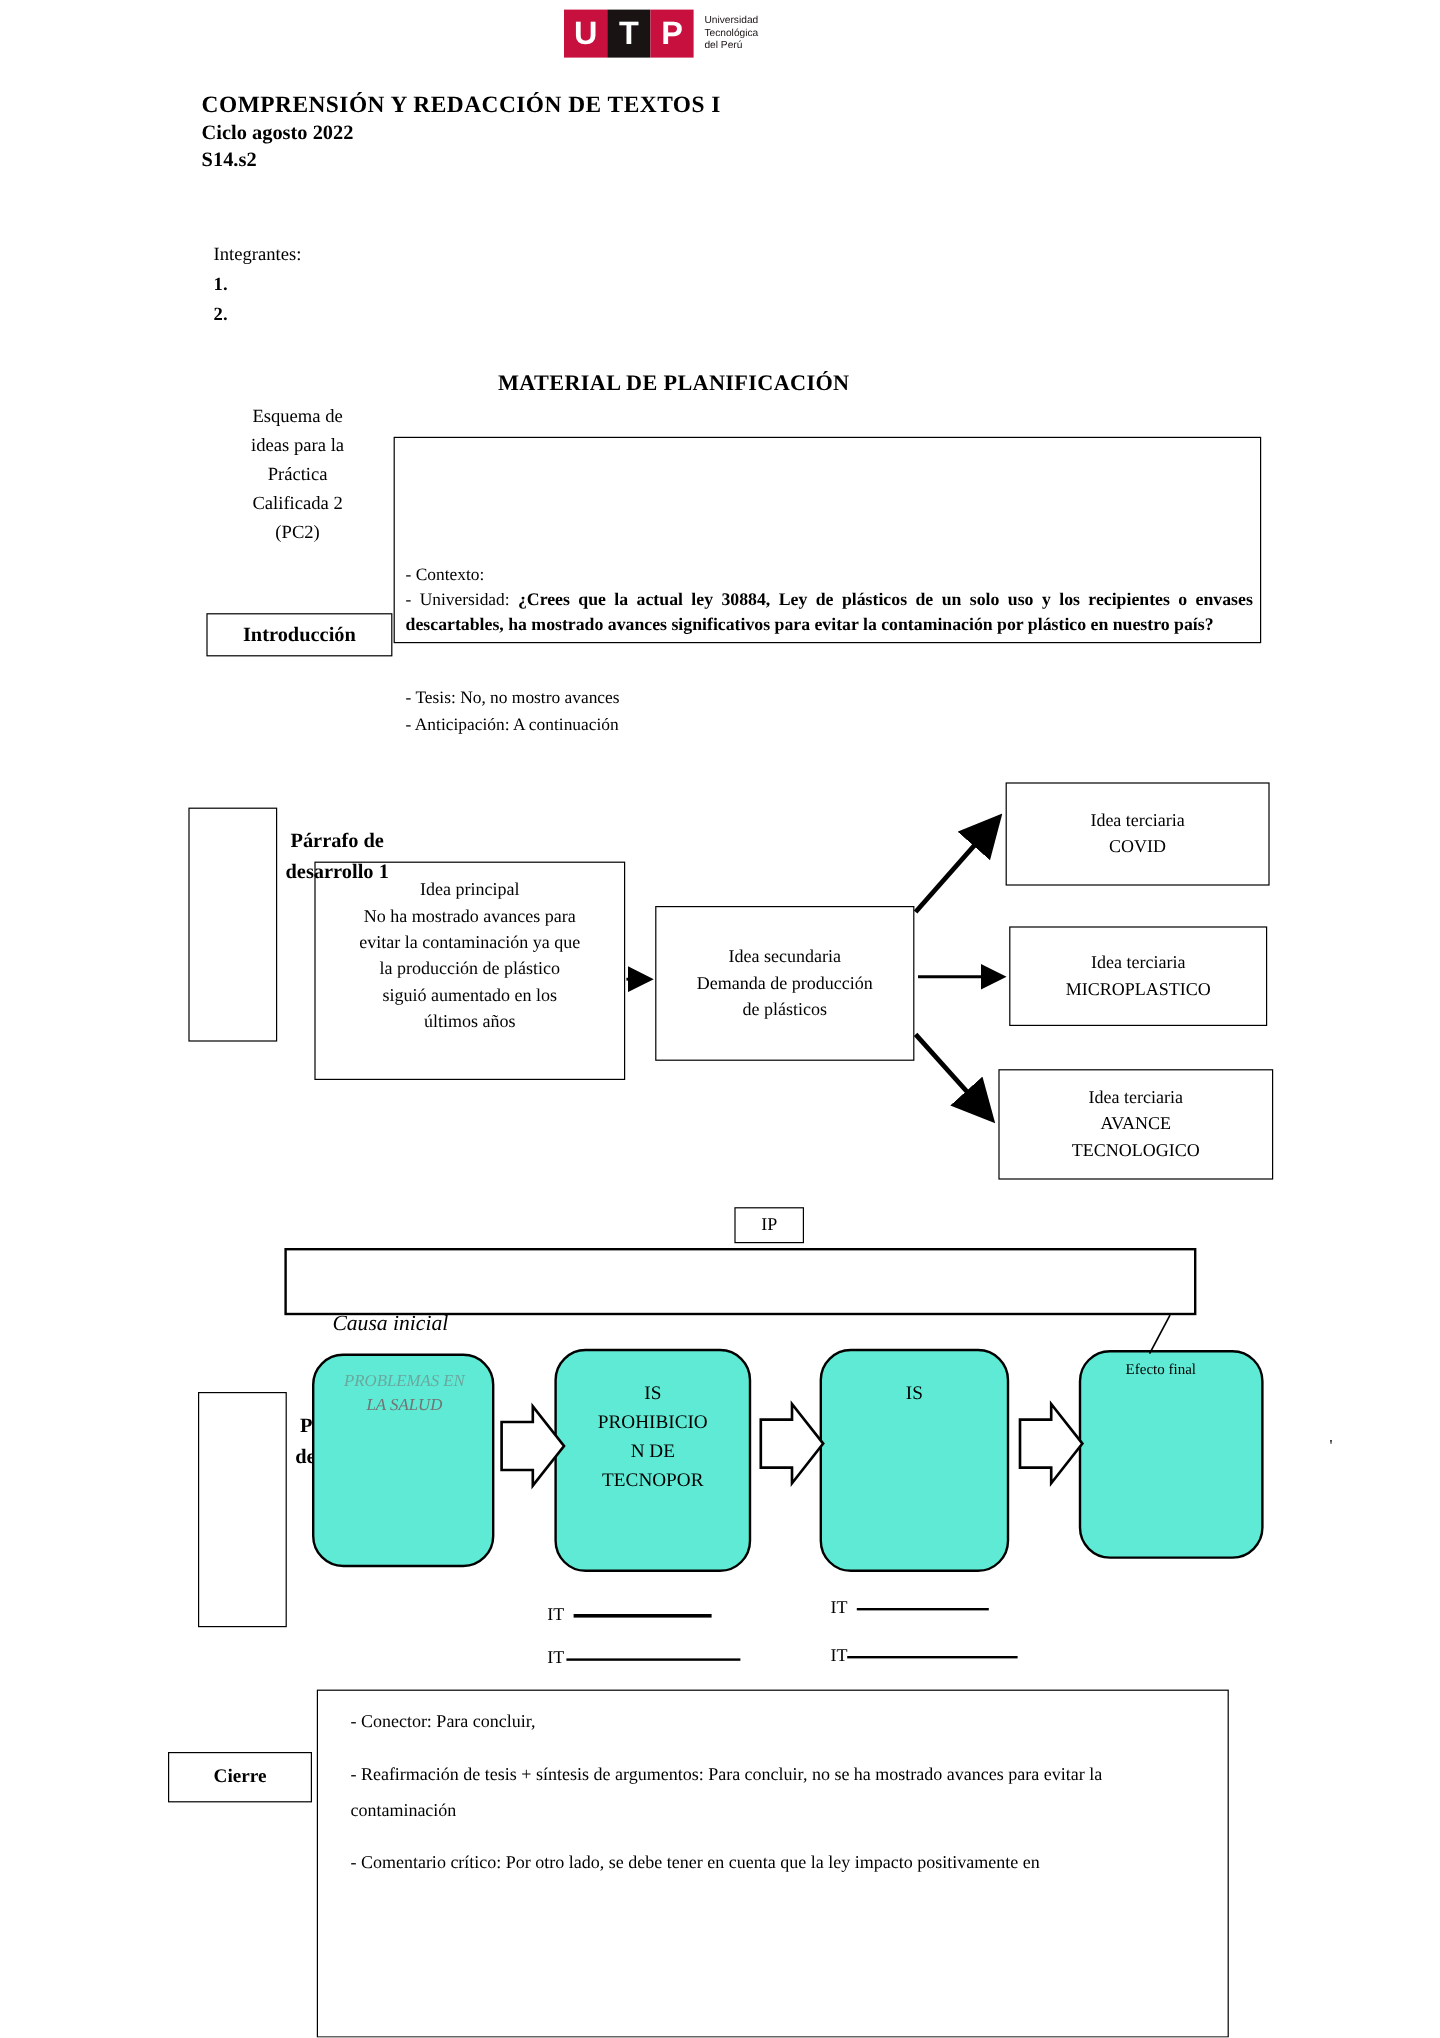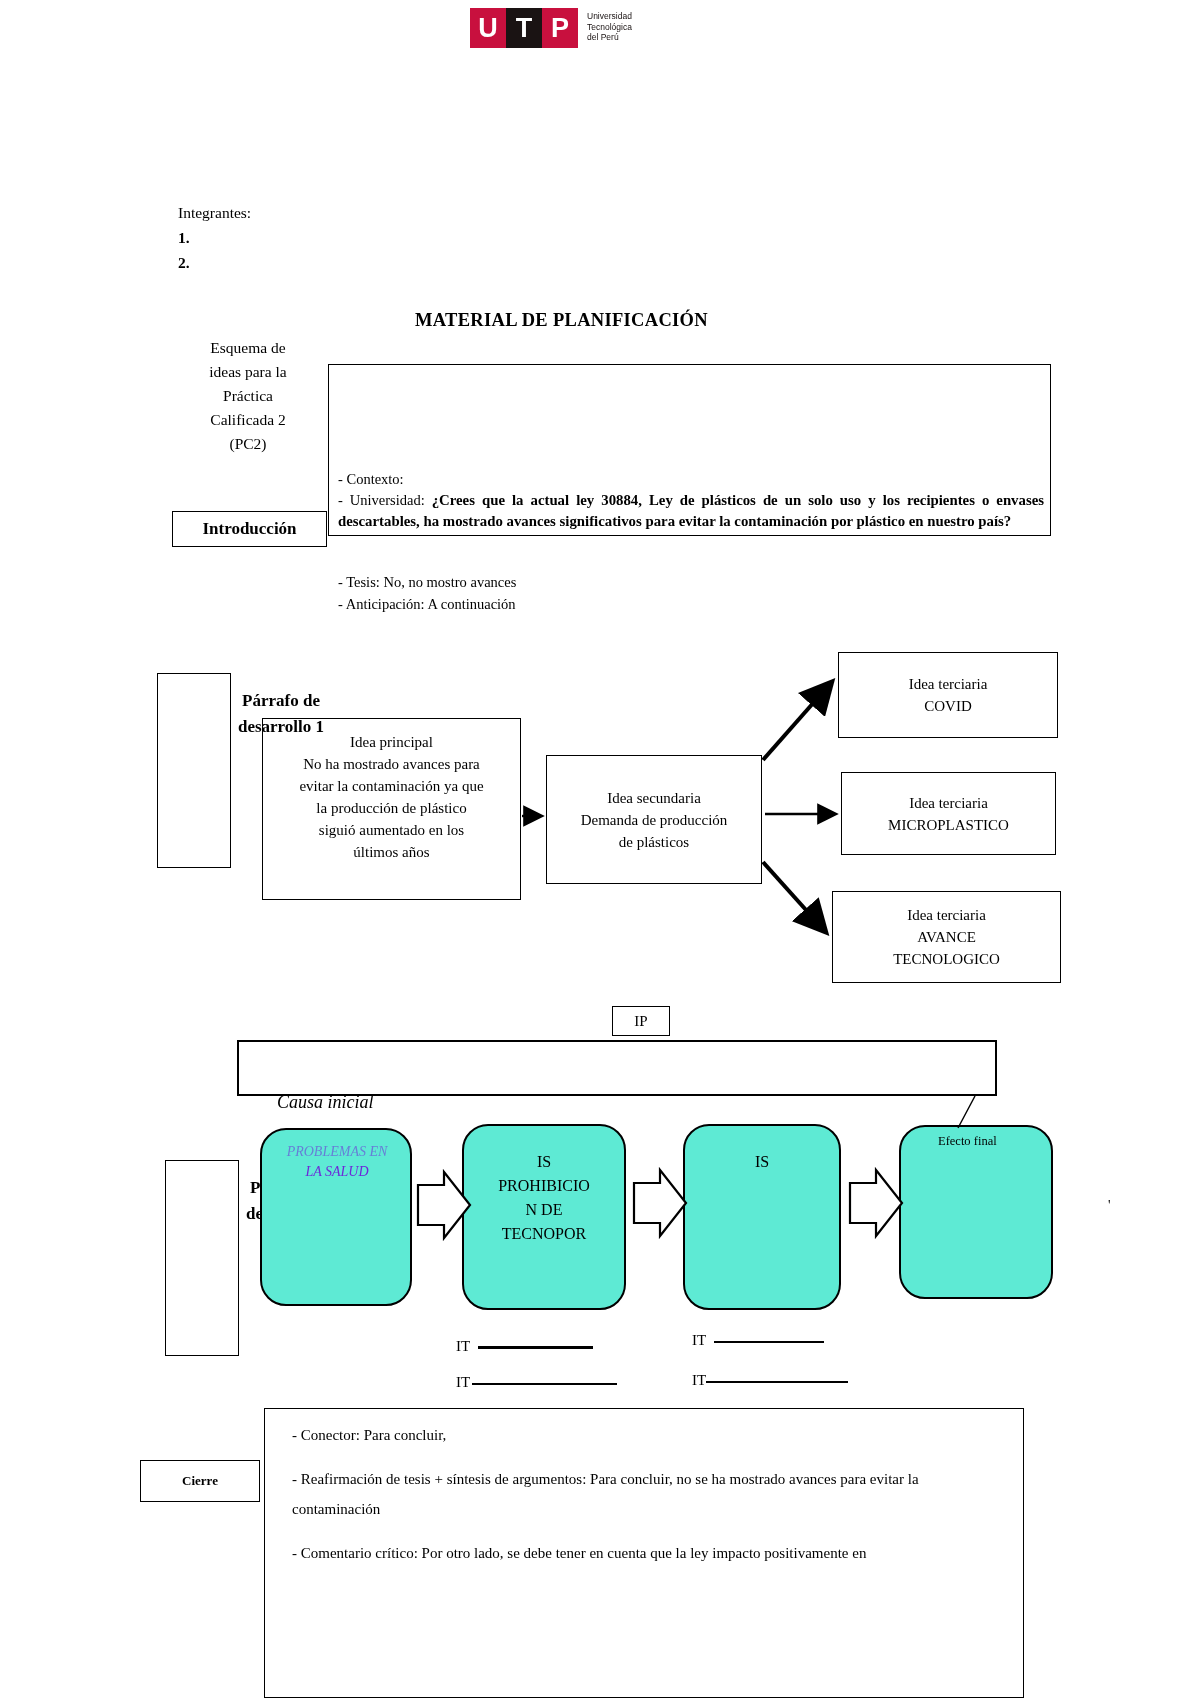--- a/index.html
+++ b/index.html
@@ -90,35 +90,35 @@
           display:flex; align-items:flex-start; justify-content:center; }
   .rbox .t { font-size:16px; line-height:24px; text-align:center; padding-top:24px; }
   .rb1 { top:1128px; left:260px; width:152px; height:178px; }
   .rb2 { top:1124px; left:462px; width:164px; height:186px; }
   .rb3 { top:1124px; left:683px; width:158px; height:186px; }
   .rb4 { top:1125px; left:899px; width:154px; height:174px; }
 
   .causa { top:1092px; left:277px; font-size:18px;font-style:italic; }
   .efecto { top:1134px; left:938px; font-size:12.5px; }
   .salud { top:1142px; left:272px; width:130px; text-align:center;
-           font-size:14px; line-height:20px; font-style:italic; color:#6d28d9; }
+           font-size:14px; line-height:20px; font-style:italic; color:#737373; }
   .salud .l1 { opacity:.55; }
 
   .it-row { font-size:15px; }
   .it1 { top:1338px; left:456px; }
   .it2 { top:1374px; left:456px; }
   .it3 { top:1332px; left:692px; }
   .it4 { top:1372px; left:692px; }
   .it-line { display:inline-block; vertical-align:middle; height:0; border-bottom:3px solid #000; margin-left:8px; }
 
   
   .cierre-box { top:1408px; left:264px; width:760px; height:290px; border:1.6px solid #000; }
   .cierre-label { top:1460px; left:140px; width:120px; height:42px; border:1.5px solid #000;
                   display:flex; align-items:center; justify-content:center;
-                  font-size:13px; font-weight:bold; }
+                  font-size:16px; font-weight:bold; }
   .cierre-text { top:1420px; left:280px; width:730px; font-size:15px; line-height:30px; }
   .cierre-text p { margin:0 0 14px 12px; }
 
   
   .arrows { top:0; left:0; width:1200px; height:1698px; pointer-events:none; }
   .mark { top:1198px; left:1108px; font-size:14px; }
 </style>
 </head>
 <body>
 
@@ -130,20 +130,25 @@
       <div class="lm blk">T</div>
       <div class="lm red">P</div>
     </div>
     <div class="logo-txt">
       <div>Universidad</div>
       <div>Tecnológica</div>
       <div>del Perú</div>
     </div>
   </div>
 
+  <div class="abs hdr">
+    <div class="l1">COMPRENSIÓN Y REDACCIÓN DE TEXTOS I</div>
+    <div class="l2">Ciclo agosto 2022</div>
+    <div class="l3">S14.s2</div>
+  </div>
 
 
   <div class="abs integrantes">
     <div>Integrantes:</div>
     <div class="num">1.</div>
     <div class="num">2.</div>
   </div>
 
   <div class="abs mat-title">MATERIAL DE PLANIFICACIÓN</div>
 

